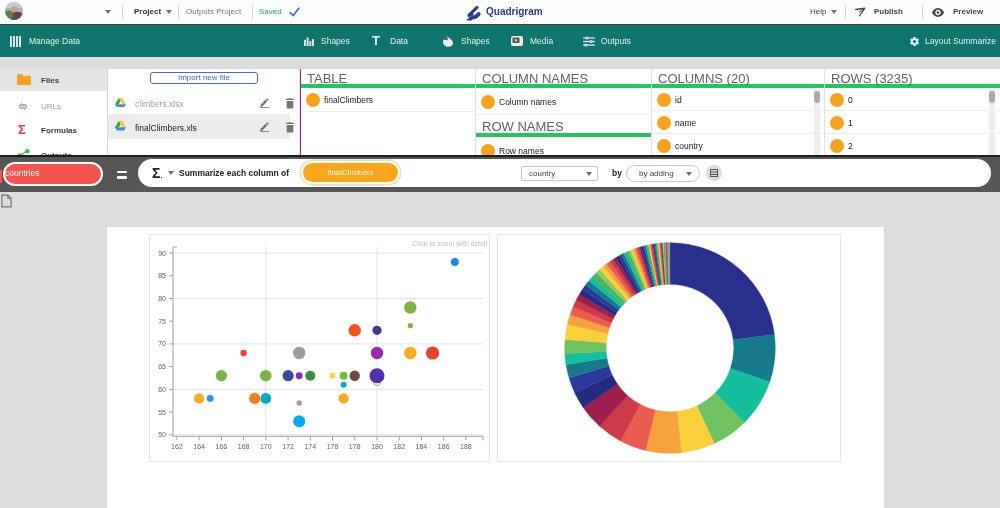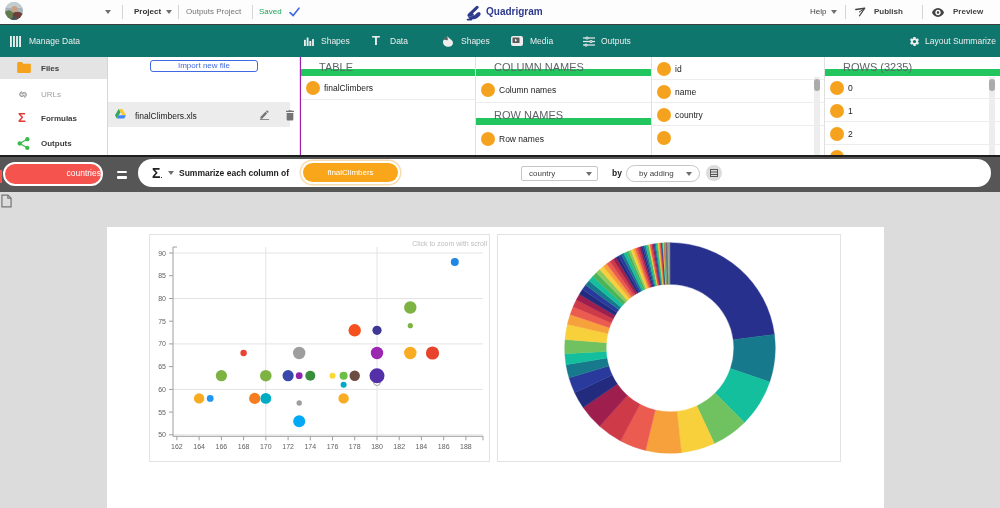--- a/index.html
+++ b/index.html
@@ -7,33 +7,33 @@
 
 #topbar{position:absolute;left:0;top:0;width:1000px;height:36px;background:#fdfdfd}
 #avatar{position:absolute;left:5px;top:2px;width:18px;height:18px;border-radius:50%;overflow:hidden}
 .caret{position:absolute;width:0;height:0;border-left:3.5px solid transparent;border-right:3.5px solid transparent;border-top:4.5px solid #6f6f6f}
 .vsep{position:absolute;top:5px;width:1px;height:14px;background:#d4d4d4}
 .tb-txt{position:absolute;top:0;height:24px;line-height:24px;font-size:8px;color:#424242}
 
 #graybar{position:absolute;left:0;top:24px;width:1000px;height:33px;background:#0f766e;border-top:1px solid #3e3e3e}
 .gb-item{position:absolute;top:0;height:32px;line-height:32px;color:#ededed;font-size:8.5px}
 
-#datarow{position:absolute;left:0;top:57px;width:1000px;height:98px;background:#a21caf}
+#datarow{position:absolute;left:0;top:69px;width:1000px;height:98px;background:#a21caf}
 #sidebar{position:absolute;left:0;top:0;width:108px;height:98px;background:#fff;border-right:1px solid #d6d6d6}
 .sb-row{position:absolute;left:0;width:107px;height:24px;font-size:8px;color:#3c3c3c}
 .sb-row .lbl{position:absolute;left:41px;top:8px}
 #filepanel{position:absolute;left:108px;top:0;width:192px;height:98px;background:#fff;border-right:1px solid #e0e0e0}
 .tcol{position:absolute;top:0;height:98px;background:#fff}
-.tcol-hdr{height:19px;line-height:20px;font-size:11px;color:#5f6368;padding-left:18px;border-bottom:7px solid #22c55e}
+.tcol-hdr{height:19px;line-height:20px;font-size:13px;color:#5f6368;padding-left:6px;border-bottom:4px solid #22c55e}
 .trow{position:relative;height:23px;border-bottom:1px solid #ededed;font-size:8.5px;color:#212121}
 .dot{position:absolute;left:4.5px;top:4.5px;width:14px;height:14px;border-radius:50%;background:#F5A31E}
 .trow .tx{position:absolute;left:23px;top:7px}
 
 #fbar{position:absolute;left:0;top:155px;width:1000px;height:37px;background:#565656;border-top:2px solid #1e1e1e}
-#redpill{position:absolute;left:3px;top:5px;width:100px;height:24px;background:#F4534E;border:2.5px solid #fff;border-radius:12px;color:#fff;font-size:8.5px;text-align:right;line-height:19px}
+#redpill{position:absolute;left:3px;top:5px;width:100px;height:24px;background:#F4534E;border:2.5px solid #fff;border-radius:12px;color:#fff;font-size:8.5px;text-align:left;line-height:19px}
 #whitebar{position:absolute;left:138px;top:2px;width:853px;height:28px;background:#fff;border-radius:14px;font-size:8.5px;color:#212121}
 .wb{position:absolute;top:0;height:28px;line-height:28px}
 #orangepill{position:absolute;left:165px;top:4px;width:95px;height:19px;background:#F9A61A;border-radius:10px;color:#fff;font-size:8px;line-height:19px;text-align:center;box-shadow:0 0 0 2px #fff,0 0 0 3.5px #f6dcae}
 .fsel{position:absolute;border:1px solid #c6c6c6;font-size:8px;color:#424242}
 
 #canvas{position:absolute;left:0;top:192px;width:1000px;height:316px;background:#dcdcdc}
 #page{position:absolute;left:107px;top:35px;width:777px;height:281px;background:#fff}
 .panel{position:absolute;background:#fff;border:1px solid #e2e2e2}
 </style>
 </head>
@@ -167,20 +167,36 @@
             <circle cx="19" cy="20" r="4"></circle>
             <path d="M5 10.8 L19 2.8 L19 5.2 L5 13.2 Z"></path>
             <path d="M5 10.8 L19 18.8 L19 21.2 L5 13.2 Z"></path>
           </g>
         </svg>
       <span class="lbl" style="font-weight:bold">Outputs</span>
     </div>
   </div>
   <div id="filepanel">
     <div style="position:absolute;left:42px;top:3px;width:108px;height:12px;border:1px solid #4169E1;border-radius:3px;color:#4169E1;font-size:8px;text-align:center;line-height:10px">Import new file</div>
+    <div style="position:absolute;left:0;top:21.5px;width:191px;height:23.5px">
+        <svg style="position:absolute;left:7px;top:7px" width="11" height="9.5" viewBox="0 0 87 75">
+          <path d="M29 0 L58 0 L87 50 L58 50 Z" fill="#FCC934"></path>
+          <path d="M29 0 L0 50 L14.5 75 L43.5 25 Z" fill="#34A853"></path>
+          <path d="M14.5 75 L72.5 75 L87 50 L29 50 Z" fill="#4285F4"></path>
+        </svg>
+        <span style="position:absolute;left:27px;top:8px;font-size:8.5px;color:#9e9e9e">climbers.xlsx</span>
+        <svg style="position:absolute;left:151px;top:6px" width="11" height="11" viewBox="0 0 24 24">
+          <path d="M3 17.2 L3 21 L6.8 21 L17.8 10 L14 6.2 Z M20.7 7.1 C21.1 6.7 21.1 6 20.7 5.6 L18.4 3.3 C18 2.9 17.3 2.9 16.9 3.3 L15.1 5.1 L18.9 8.9 Z" fill="#757575"></path>
+          <rect x="2" y="22.2" width="20" height="1.8" fill="#757575"></rect>
+        </svg> 
+        <svg style="position:absolute;left:177px;top:6px" width="10" height="12" viewBox="0 0 24 26">
+          <path d="M4 8 L20 8 L20 23 C20 24.7 18.7 26 17 26 L7 26 C5.3 26 4 24.7 4 23 Z" fill="#757575"></path>
+          <path d="M9 1.5 L15 1.5 L16.5 3 L21.5 3 L21.5 6 L2.5 6 L2.5 3 L7.5 3 Z" fill="#757575"></path>
+        </svg>
+      </div>
     <div style="position:absolute;left:0;top:45px;width:182px;height:25px;background:#ececec">
         <svg style="position:absolute;left:7px;top:7px" width="11" height="9.5" viewBox="0 0 87 75">
           <path d="M29 0 L58 0 L87 50 L58 50 Z" fill="#FCC934"></path>
           <path d="M29 0 L0 50 L14.5 75 L43.5 25 Z" fill="#34A853"></path>
           <path d="M14.5 75 L72.5 75 L87 50 L29 50 Z" fill="#4285F4"></path>
         </svg>
         <span style="position:absolute;left:27px;top:9px;font-size:8.5px;color:#212121">finalClimbers.xls</span>
         <svg style="position:absolute;left:151px;top:7px" width="11" height="11" viewBox="0 0 24 24">
           <path d="M3 17.2 L3 21 L6.8 21 L17.8 10 L14 6.2 Z M20.7 7.1 C21.1 6.7 21.1 6 20.7 5.6 L18.4 3.3 C18 2.9 17.3 2.9 16.9 3.3 L15.1 5.1 L18.9 8.9 Z" fill="#757575"></path>
           <rect x="2" y="22.2" width="20" height="1.8" fill="#757575"></rect>
@@ -204,20 +220,21 @@
         <span class="dot" style="top:7px"></span>
         <span class="tx" style="top:9px">Column names</span>
       </div>
     <div class="tcol-hdr" style="height:22px;line-height:24px">ROW NAMES</div>
     <div class="trow" style="height:28px;border-bottom:none">
         <span class="dot" style="top:7px"></span>
         <span class="tx" style="top:9px">Row names</span>
       </div>
   </div>
   <div class="tcol" style="left:652px;width:173px;border-right:1px solid #e0e0e0">
+    <div class="tcol-hdr">COLUMNS (20)</div>
     <div class="trow">
         <span class="dot"></span>
         <span class="tx">id</span>
       </div>
     <div class="trow">
         <span class="dot"></span>
         <span class="tx">name</span>
       </div>
     <div class="trow">
         <span class="dot"></span>

